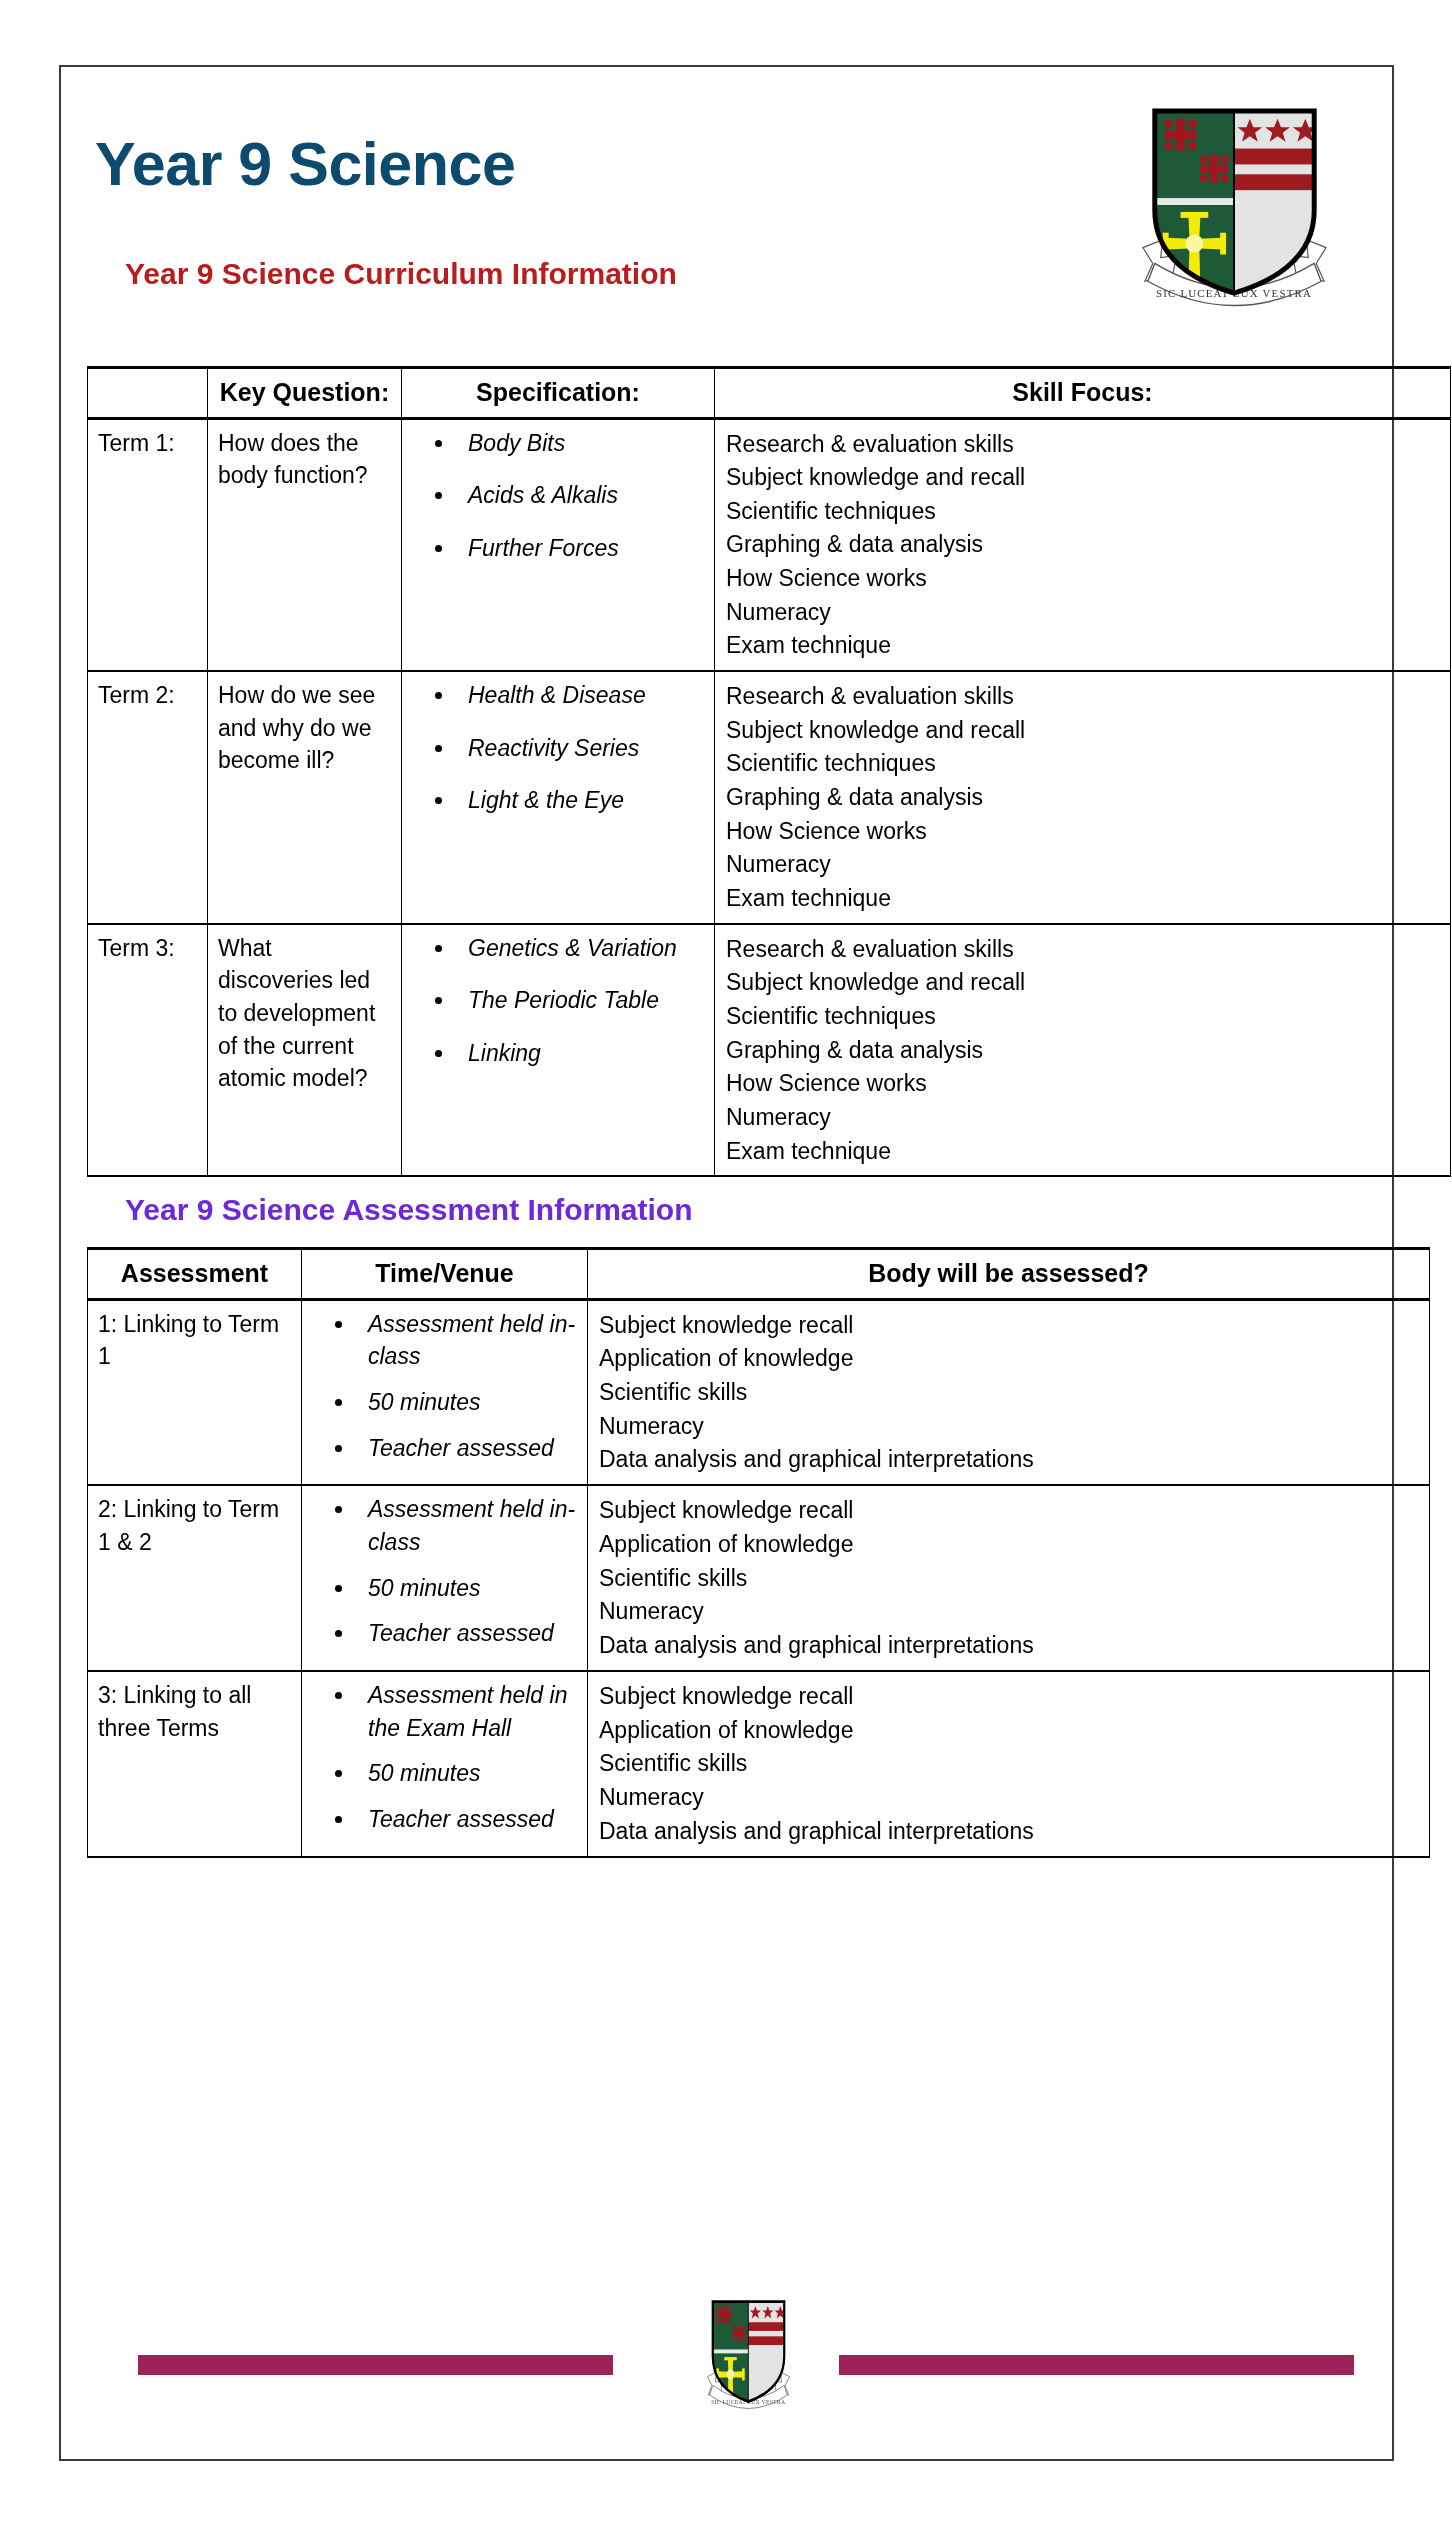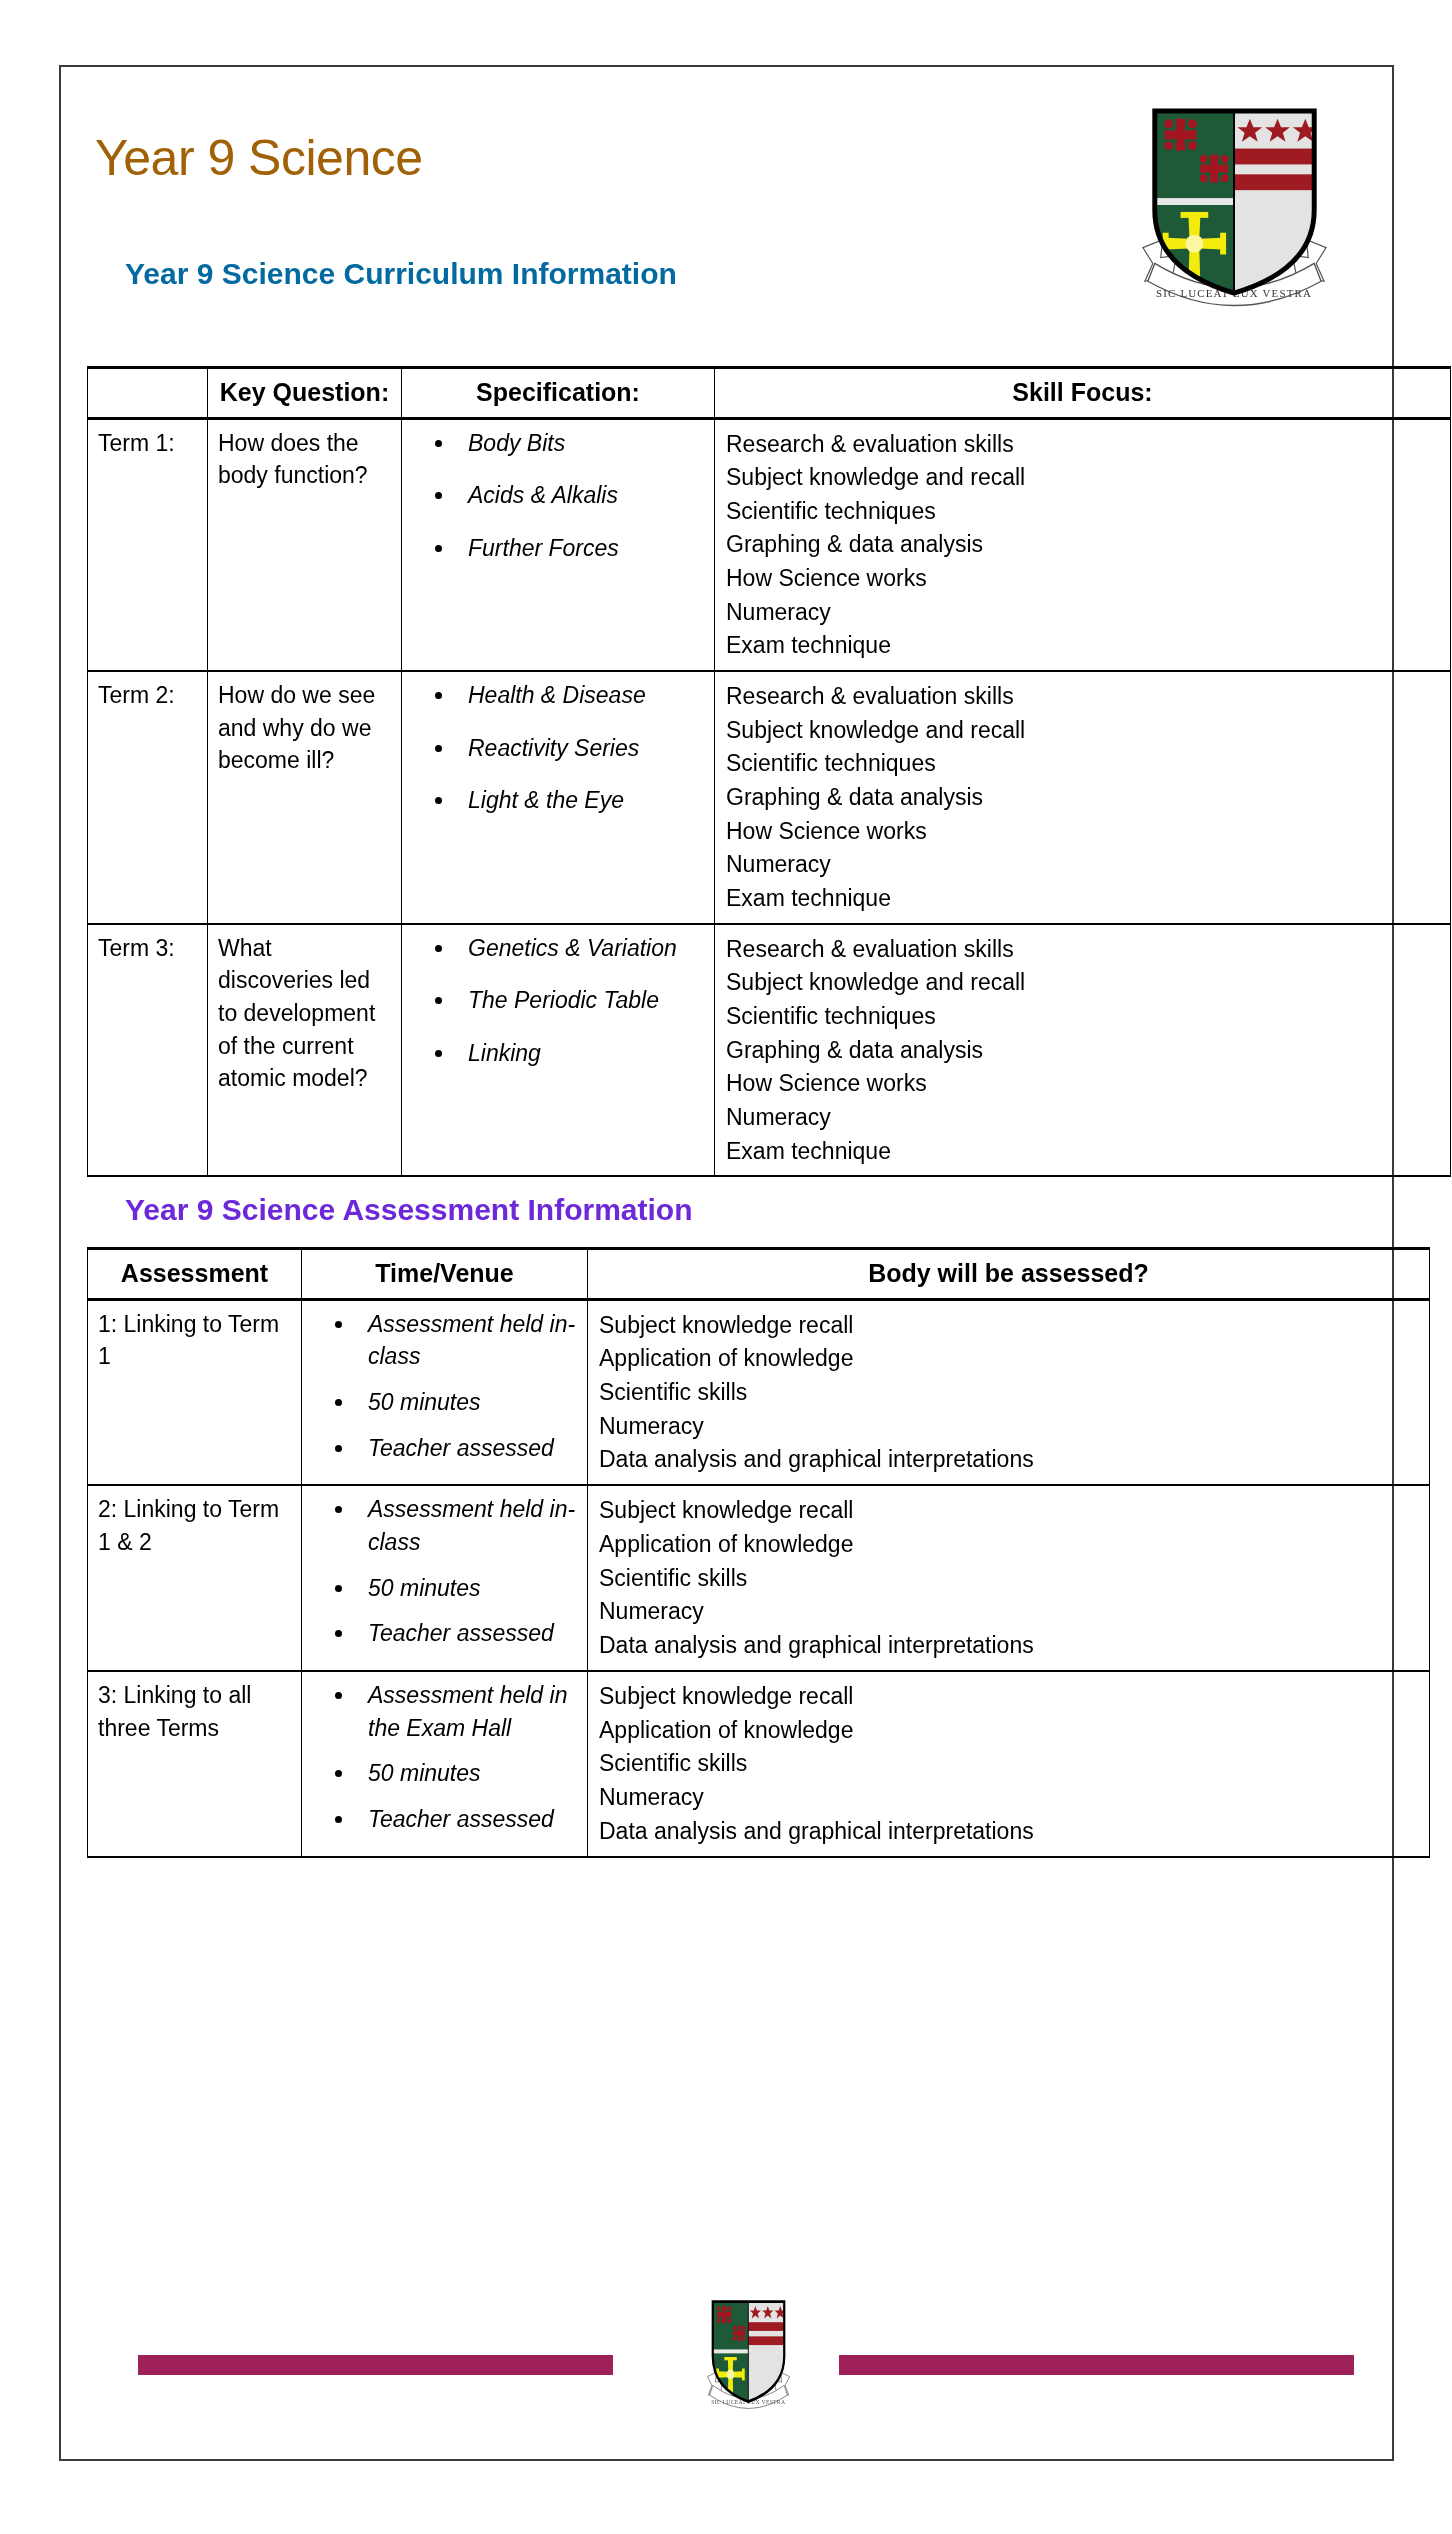--- a/index.html
+++ b/index.html
@@ -35,32 +35,32 @@
 
   
   .header {
     position: relative;
     height: 267px;
   }
   .doc-title {
     position: absolute;
     left: 8px;
     top: 30px;
-    font-size: 50px;
-    font-weight: normal;
-    color: #a16207;
+    font-size: 61px;
+    font-weight: bold;
+    color: #0c4a6e;
     letter-spacing: -0.5px;
   }
   .doc-subtitle {
     position: absolute;
     left: 38px;
     top: 158px;
     font-size: 30px;
     font-weight: bold;
-    color: #0369a1;
+    color: #b91c1c;
   }
   .crest-wrap {
     position: absolute;
     right: 30px;
     top: 0px;
     width: 203px;
     height: 208px;
   }
 
   

